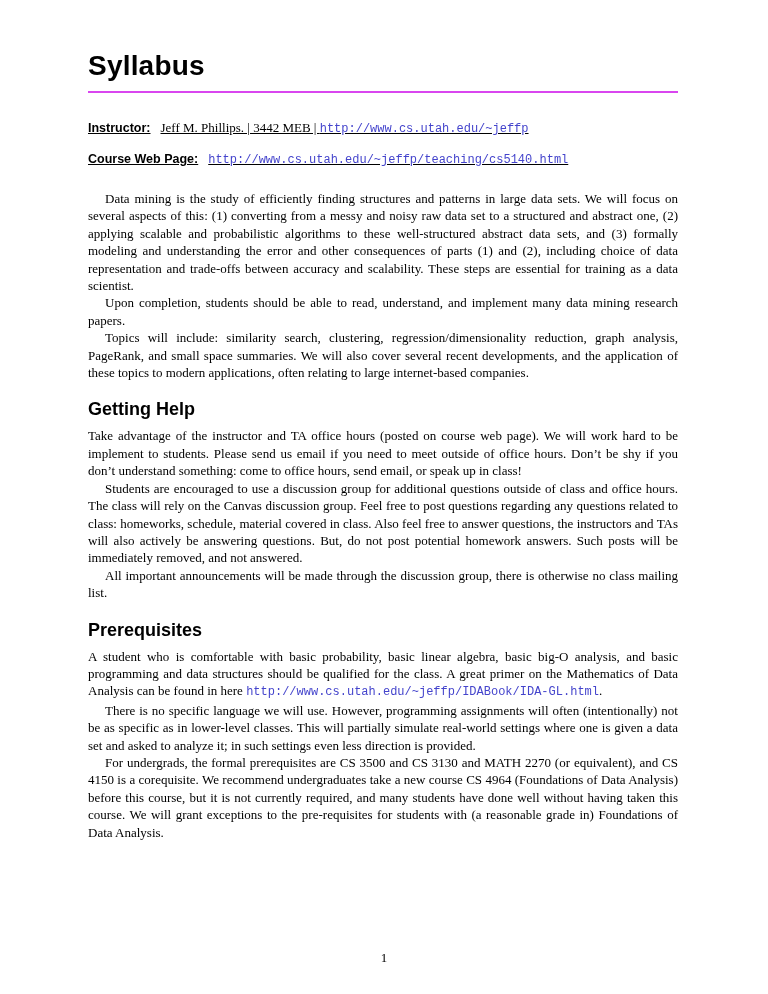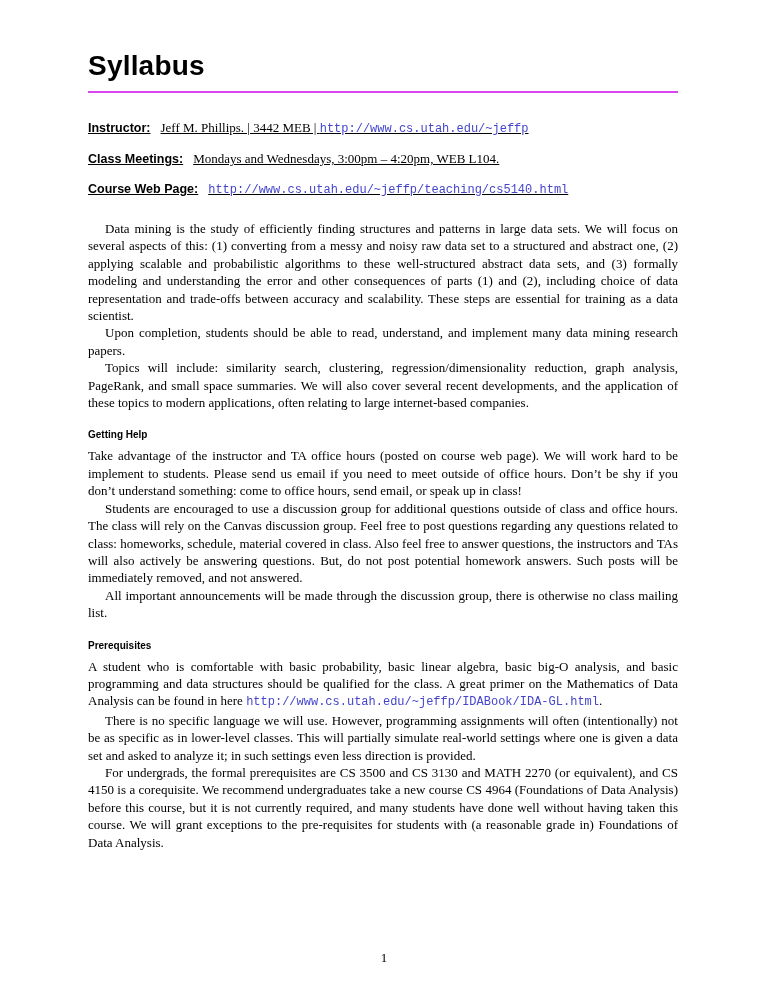--- a/index.html
+++ b/index.html
@@ -53,21 +53,21 @@
     font-family: "Liberation Serif", serif;
     font-size: 13px;
     line-height: 17.4px;
     text-align: justify;
   }
   .indent { text-indent: 17px; }
   .run-bold { font-weight: normal; }
   .section-heading {
     font-family: "Liberation Sans", sans-serif;
     font-weight: bold;
-    font-size: 10px;
+    font-size: 18px;
     margin: 18px 0 7px 0;
   }
   .page-number {
     position: absolute;
     bottom: 28px;
     left: 0;
     width: 100%;
     text-align: center;
     font-family: "Liberation Serif", serif;
     font-size: 13px;
@@ -78,23 +78,20 @@
 
 <div class="page">
 
   <div class="title-block">
     <h1 class="title">Syllabus</h1>
   </div>
 
   <div class="header-fields">
     <div class="field">
       <span class="field-label">Instructor:</span><span>Jeff M. Phillips. | 3442 MEB | </span><a class="url-link">http://www.cs.utah.edu/~jeffp</a>
-    </div>
-    <div class="field">
-      <span class="field-label">Class Meetings:</span><span>Mondays and Wednesdays, 3:00pm – 4:20pm, WEB L104.</span>
     </div>
     <div class="field">
       <span class="field-label">Course Web Page:</span><a class="url-link">http://www.cs.utah.edu/~jeffp/teaching/cs5140.html</a>
     </div>
   </div>
 
   <div class="body-text">
     <p class="body-p indent"><span>Data mining is the study of efficiently finding structures and patterns in large data sets. We will focus on several aspects of this: (1) converting from a messy and noisy raw data set to a structured and abstract one, (2) applying scalable and probabilistic algorithms to these well-structured abstract data sets, and (3) formally modeling and understanding the error and other consequences of parts (1) and (2), including choice of data representation and trade-offs between accuracy and scalability. These steps are essential for training as a data scientist.</span></p>
     <p class="body-p indent"><span>Upon completion, students should be able to read, understand, and implement many data mining research papers.</span></p>
     <p class="body-p indent"><span>Topics will include: similarity search, clustering, regression/dimensionality reduction, graph analysis, PageRank, and small space summaries. We will also cover several recent developments, and the application of these topics to modern applications, often relating to large internet-based companies.</span></p>

